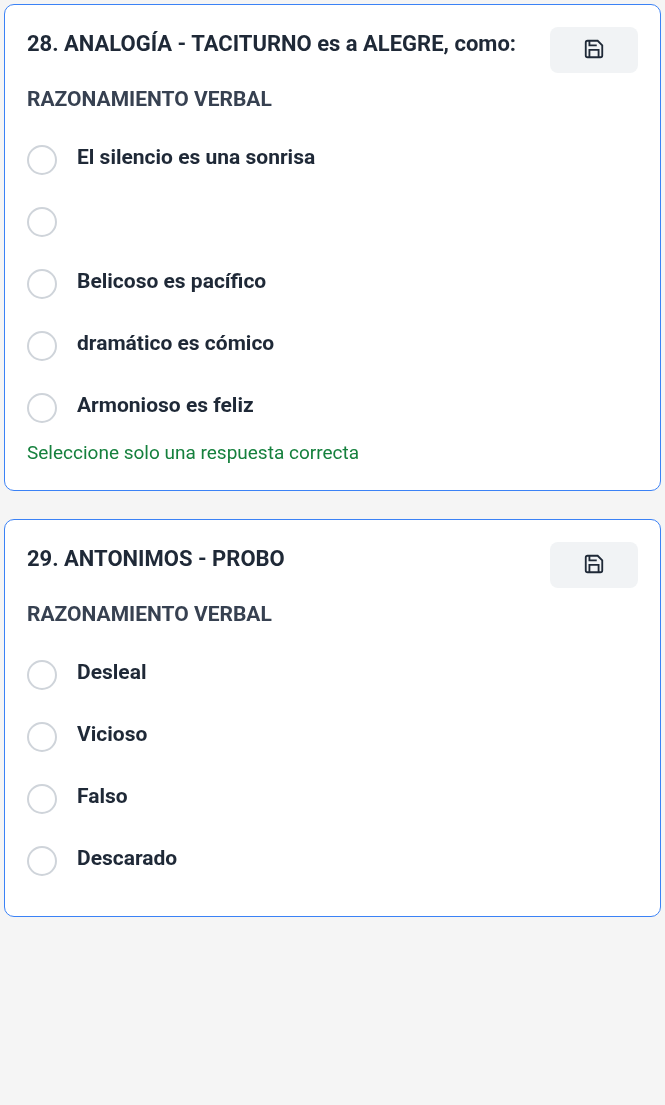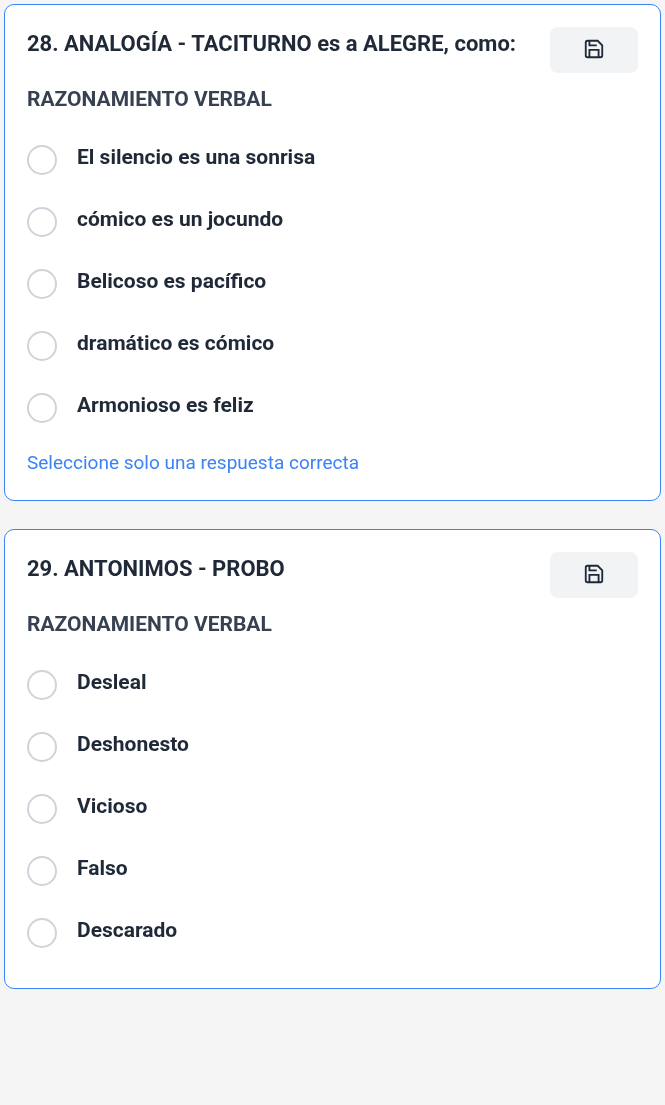--- a/index.html
+++ b/index.html
@@ -73,23 +73,23 @@
     border-radius: 50%;
     flex-shrink: 0;
     background: #fff;
   }
   .option-label {
     font-size: 21px;
     font-weight: 700;
     color: #1f2937;
   }
   .hint {
-    color: #3b82f6;
+    color: #15803d;
     font-size: 19px;
-    margin-top: 28px;
+    margin-top: 18px;
   }
 </style>
 </head>
 <body>
 
 <div class="card">
   <div class="card-header">
     <div class="question-title">28. ANALOGÍA - TACITURNO es a ALEGRE, como:</div>
     <button class="save-btn">
       <span>
@@ -102,21 +102,20 @@
     </button>
   </div>
   <div class="category">RAZONAMIENTO VERBAL</div>
   <div class="options">
     <div class="option">
       <span class="radio"></span>
       <span class="option-label">El silencio es una sonrisa</span>
     </div>
     <div class="option">
       <span class="radio"></span>
-      <span class="option-label">cómico es un jocundo</span>
     </div>
     <div class="option">
       <span class="radio"></span>
       <span class="option-label">Belicoso es pacífico</span>
     </div>
     <div class="option">
       <span class="radio"></span>
       <span class="option-label">dramático es cómico</span>
     </div>
     <div class="option">
@@ -141,24 +140,20 @@
     </button>
   </div>
   <div class="category">RAZONAMIENTO VERBAL</div>
   <div class="options">
     <div class="option">
       <span class="radio"></span>
       <span class="option-label">Desleal</span>
     </div>
     <div class="option">
       <span class="radio"></span>
-      <span class="option-label">Deshonesto</span>
-    </div>
-    <div class="option">
-      <span class="radio"></span>
       <span class="option-label">Vicioso</span>
     </div>
     <div class="option">
       <span class="radio"></span>
       <span class="option-label">Falso</span>
     </div>
     <div class="option">
       <span class="radio"></span>
       <span class="option-label">Descarado</span>
     </div>

